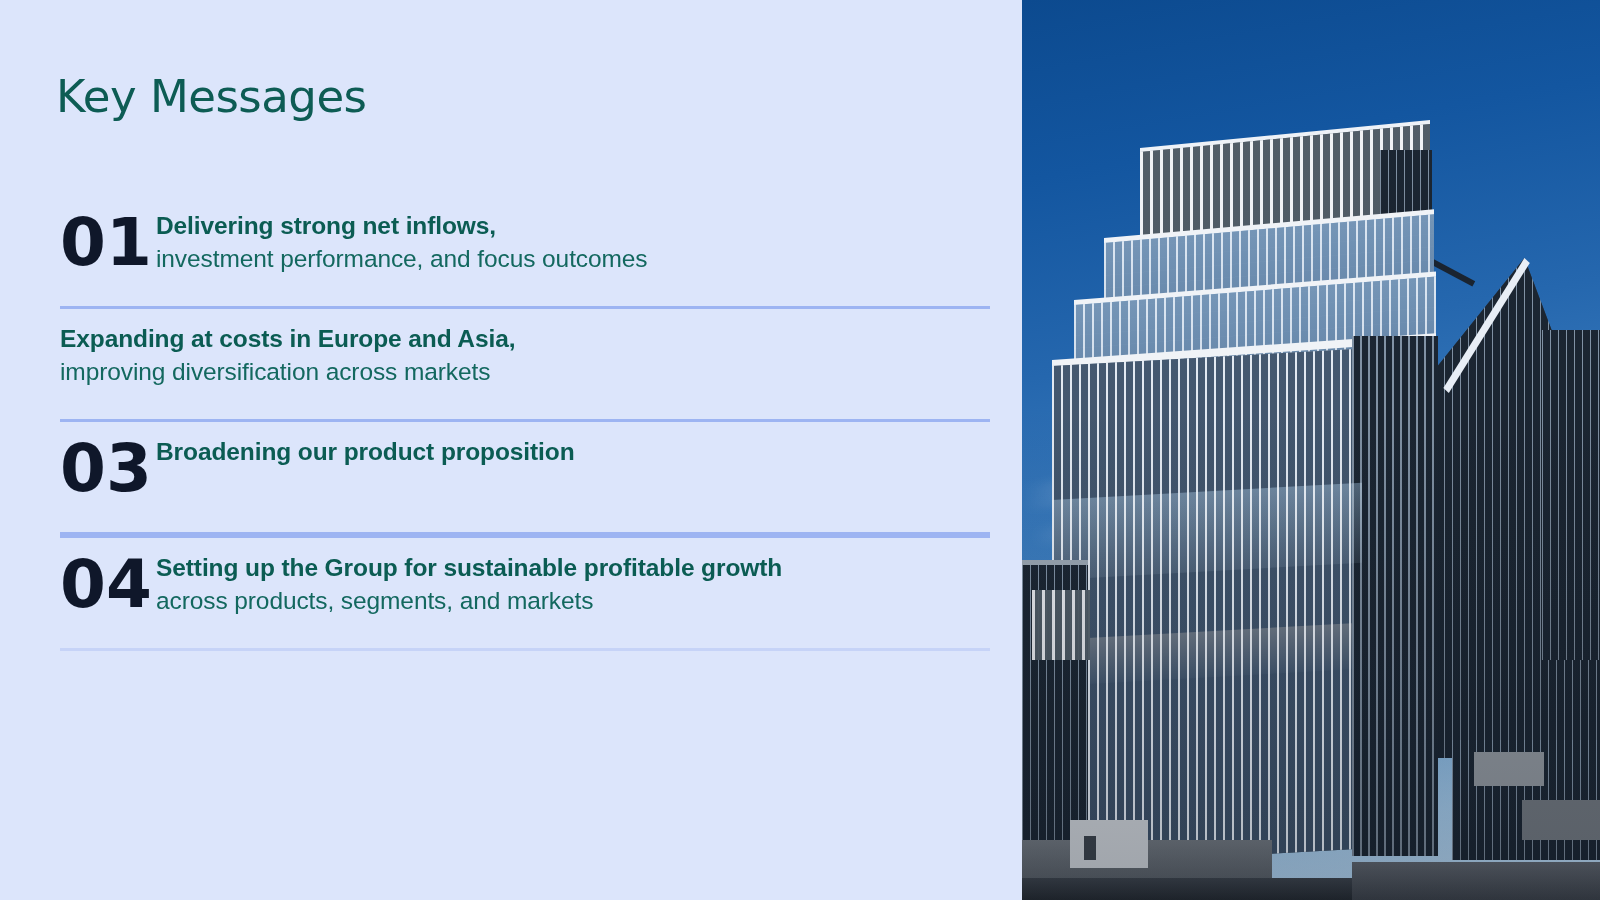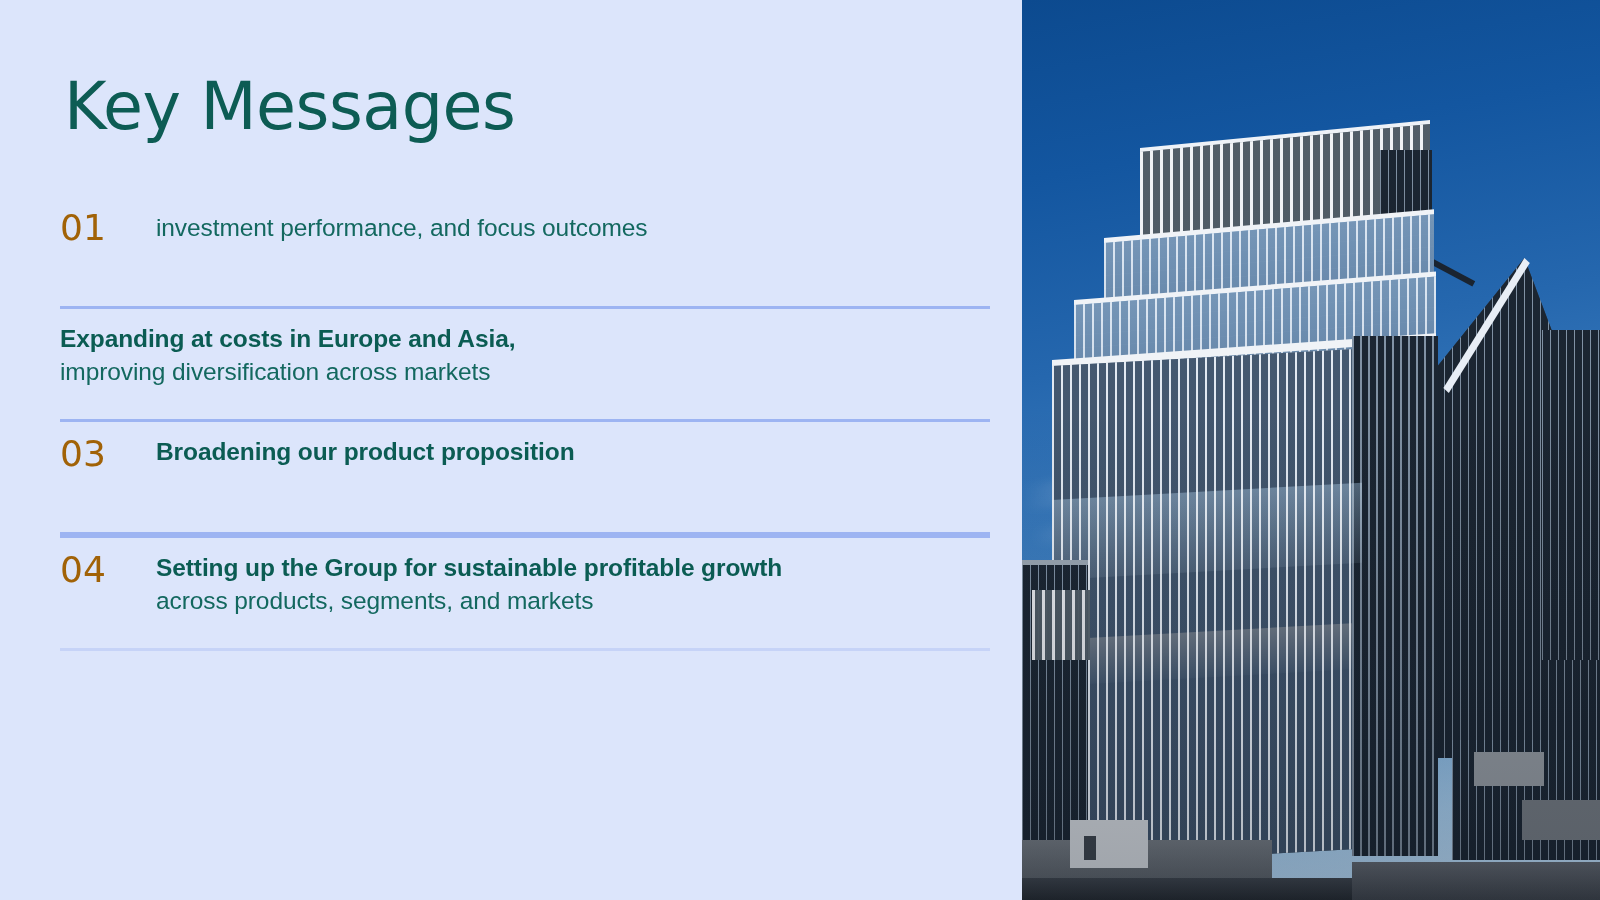--- a/index.html
+++ b/index.html
@@ -26,23 +26,23 @@
     position: relative;
     width: 1022px;
     height: 900px;
     background: #dce5fb;
     box-sizing: border-box;
     padding: 0;
   }
 
   .page-title {
     position: absolute;
-    left: 64px;
+    left: 56px;
     top: 74px;
-    font-size: 65px;
+    font-size: 45px;
     line-height: 1.0;
     font-weight: 400;
     letter-spacing: -0.5px;
     color: #0d5c54;
     font-family: "DejaVu Sans", sans-serif;
     white-space: nowrap;
   }
 
   .messages-list {
     position: absolute;
@@ -56,25 +56,25 @@
     display: flex;
     align-items: flex-start;
     height: 110px;
     box-sizing: border-box;
   }
 
   .msg-number {
     flex: 0 0 auto;
     width: 96px;
     font-family: "DejaVu Sans", sans-serif;
-    font-size: 36px;
-    font-weight: 400;
+    font-size: 66px;
+    font-weight: 700;
     line-height: 1.0;
     letter-spacing: 0px;
-    color: #a16207;
+    color: #0f172a;
     padding-top: 14px;
     white-space: nowrap;
   }
 
   .msg-text {
     flex: 1 1 auto;
     padding-top: 14px;
     min-width: 0;
   }
 
@@ -240,20 +240,21 @@
 
   <div class="left-panel">
 
     <div class="page-title">Key Messages</div>
 
     <div class="messages-list">
 
       <div class="message-row">
         <div class="msg-number">01</div>
         <div class="msg-text">
+          <div class="msg-headline">Delivering strong net inflows,</div>
           <div class="msg-subline">investment performance, and focus outcomes</div>
         </div>
       </div>
       <hr class="divider">
 
       <div class="message-row">
         <div class="msg-text">
           <div class="msg-headline">Expanding at costs in Europe and Asia,</div>
           <div class="msg-subline">improving diversification across markets</div>
         </div>

